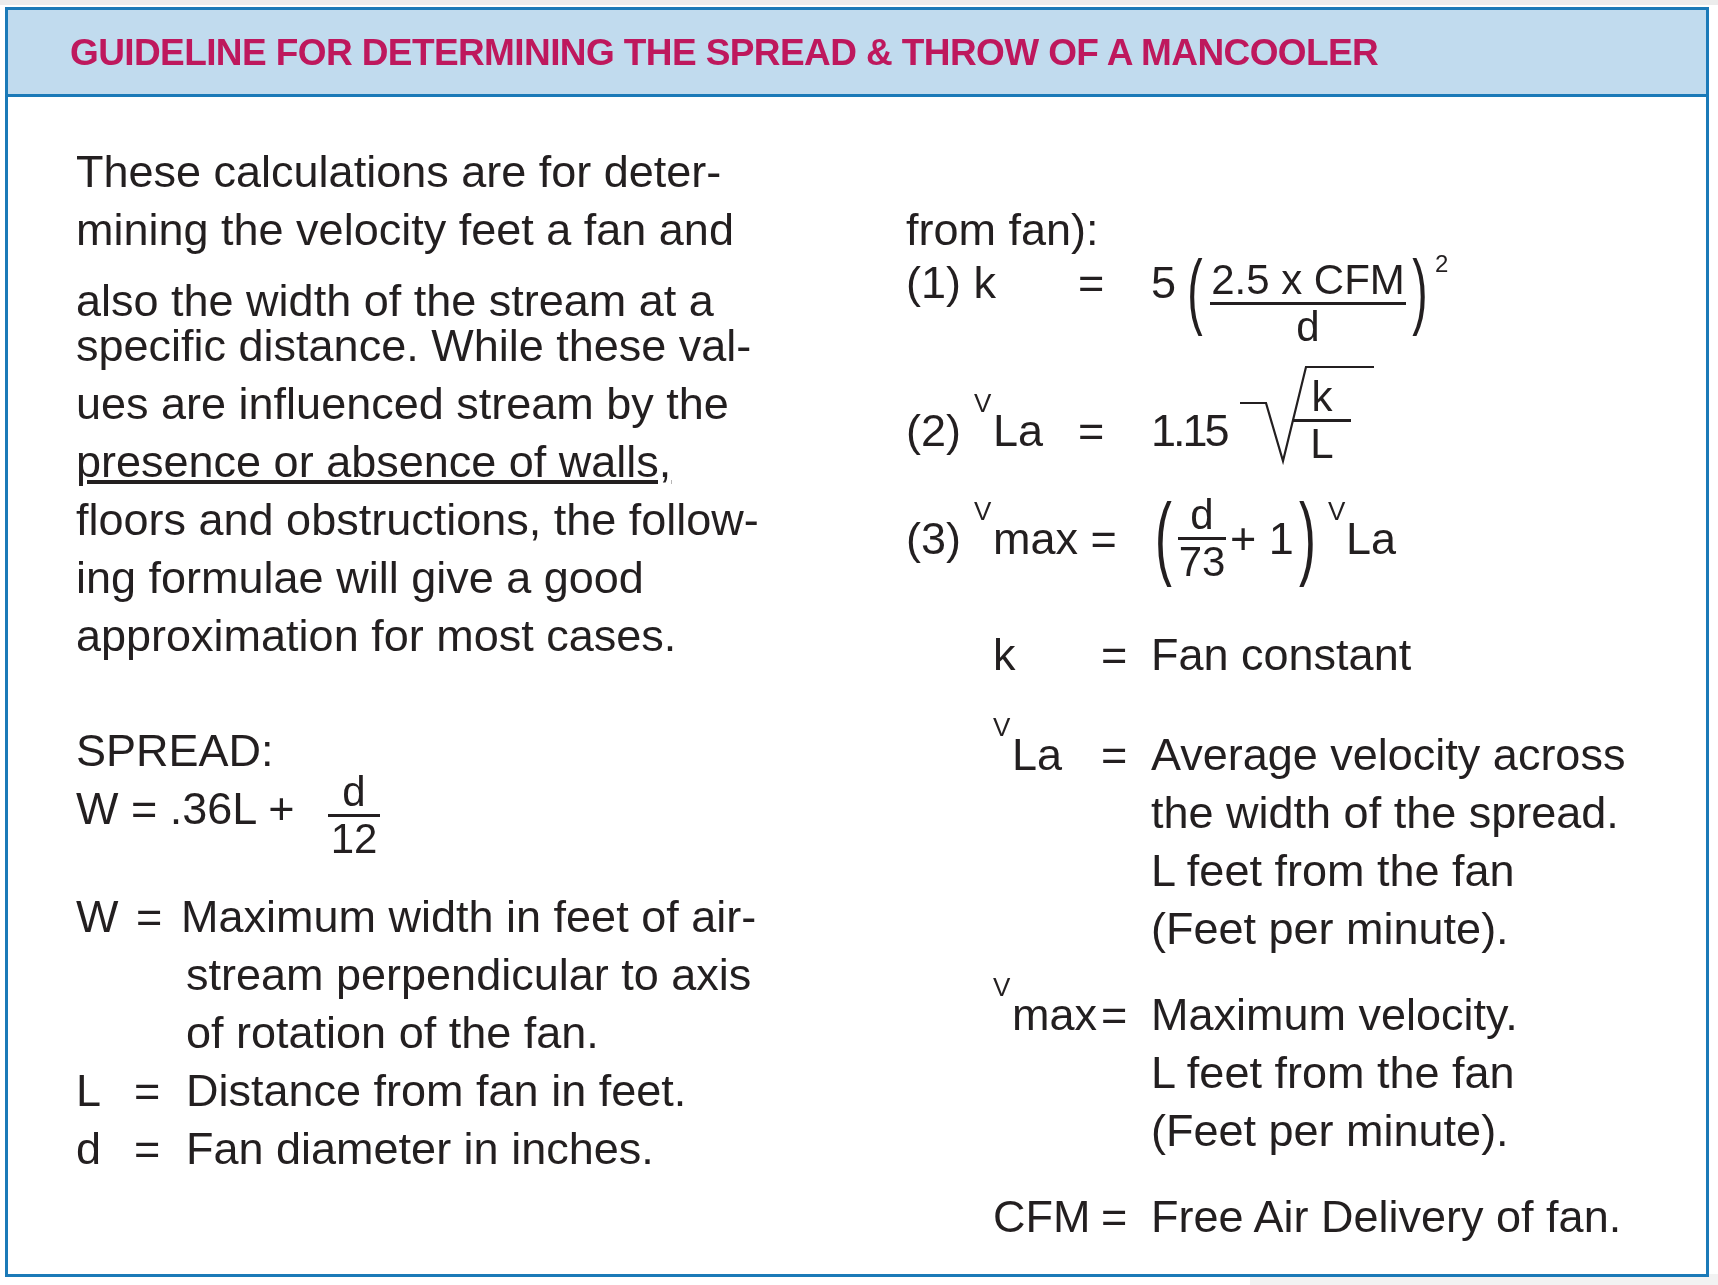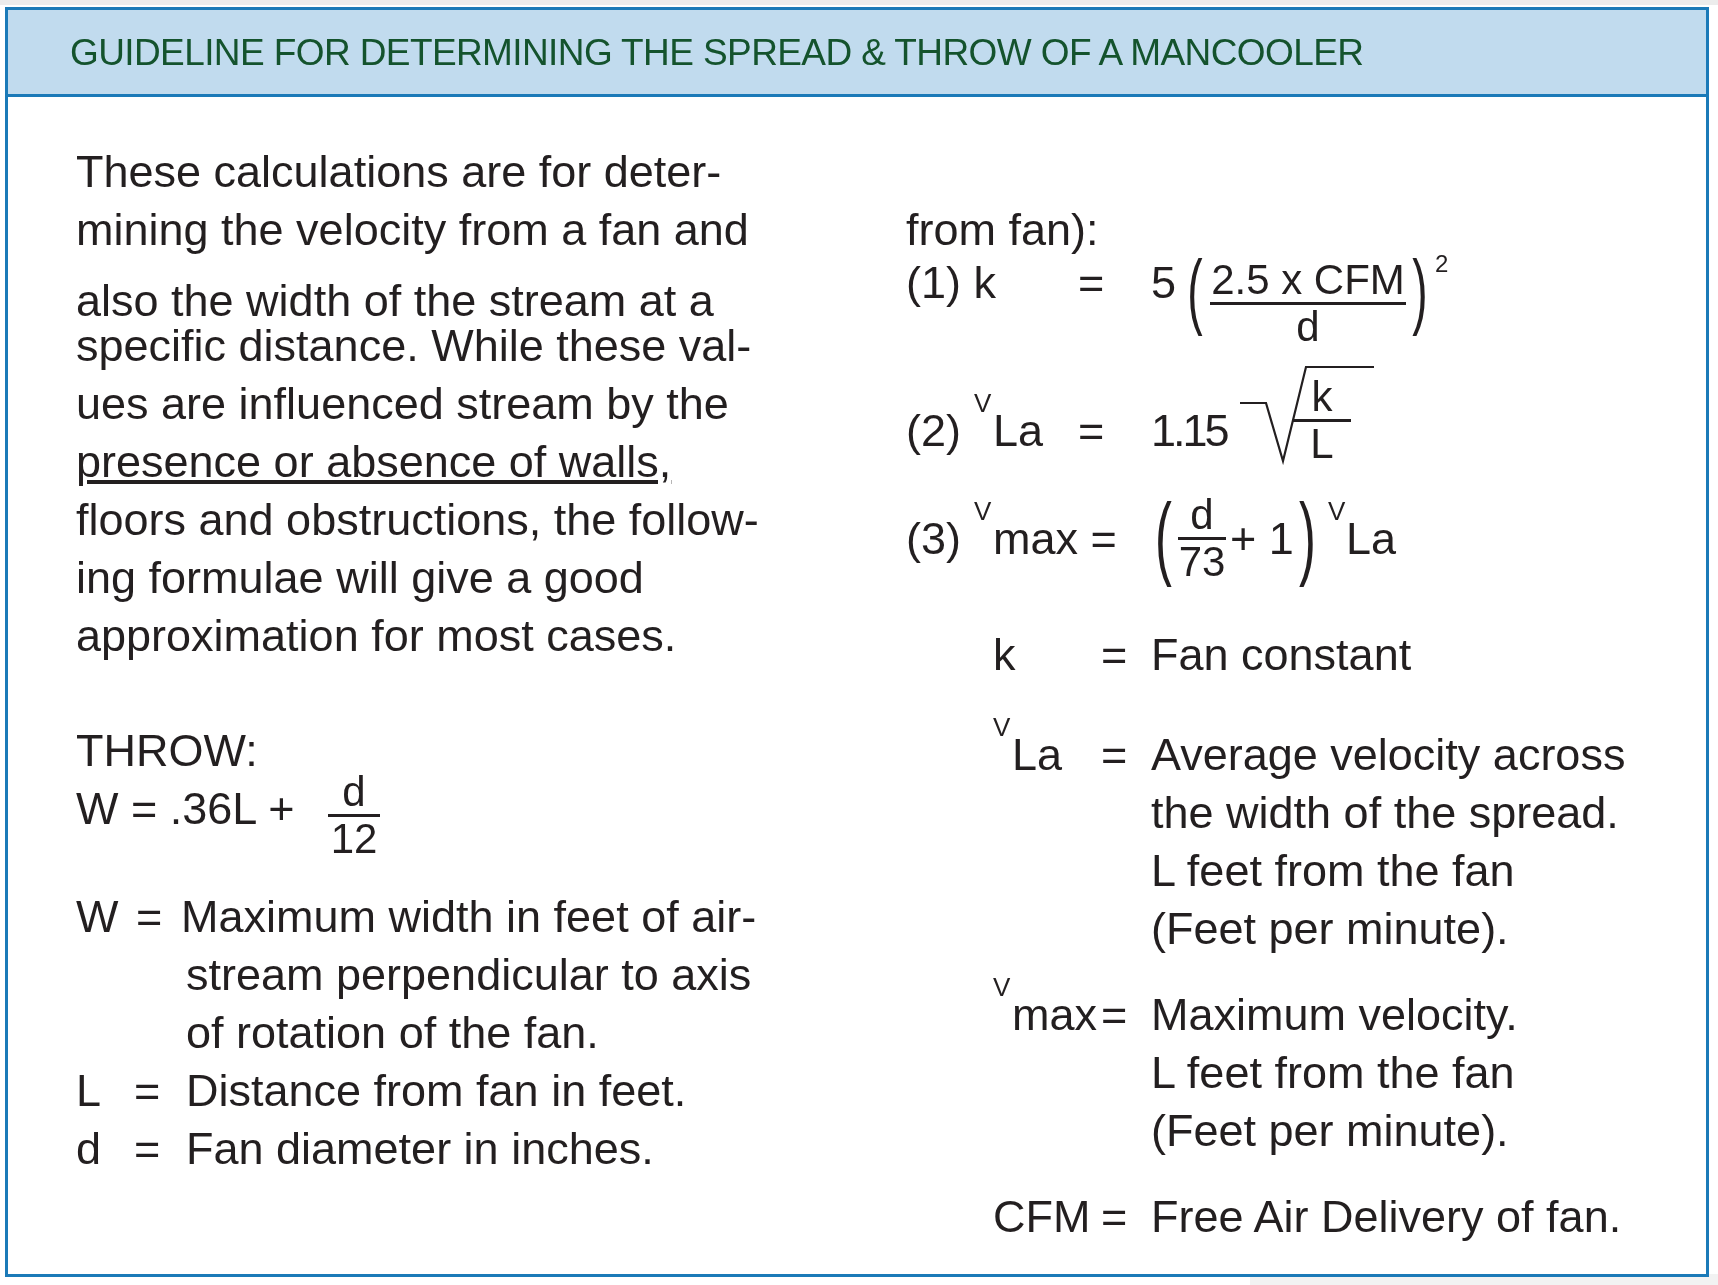--- a/index.html
+++ b/index.html
@@ -3,53 +3,53 @@
 <meta charset="utf-8">
 <style>
   html, body { margin:0; padding:0; background:#ffffff; }
   body { width:1718px; height:1285px; position:relative; overflow:hidden;
          font-family:"Liberation Sans", sans-serif; color:#231f20; }
   .topstrip { position:absolute; left:0; top:0; width:1718px; height:5px; background:#ececec; }
   .box { position:absolute; left:5px; top:7px; width:1698px; height:1264px;
          border:3px solid #1b7ab8; background:#ffffff; }
   .header { position:absolute; left:0; top:0; width:1698px; height:84px;
             background:#c1dbee; border-bottom:3px solid #1b7ab8; }
-  .header-title { position:absolute; left:62px; top:22px; font-weight:normal;
-                  font-size:37px; letter-spacing:-0.6px; color:#14532d; white-space:nowrap; }
+  .header-title { position:absolute; left:62px; top:22px; font-weight:bold;
+                  font-size:37px; letter-spacing:-0.6px; color:#be185d; white-space:nowrap; }
   .t { position:absolute; white-space:nowrap; font-size:45px; line-height:58px; }
   .frac { position:absolute; text-align:center; }
   .frac .num, .frac .den { display:block; font-size:42px; line-height:44px; }
   .frac .bar { display:block; height:3px; background:#231f20; }
   .paren { position:absolute; font-weight:100; color:#231f20; }
   .bottomshade { position:absolute; left:1250px; top:1274px; width:468px; height:11px; background:#f2f2f2; }
 </style>
 </head>
 <body>
 
 <div class="topstrip"></div>
 <div class="bottomshade"></div>
 
 <div class="box">
   <div class="header">
     <div class="header-title">GUIDELINE FOR DETERMINING THE SPREAD &amp; THROW OF A MANCOOLER</div>
   </div>
 
   <div>
     <div class="t" style="left:68px;top:133px;">These calculations are for deter-</div>
-    <div class="t" style="left:68px;top:191px;">mining the velocity from a fan and</div>
+    <div class="t" style="left:68px;top:191px;">mining the velocity feet a fan and</div>
     <div class="t" style="left:68px;top:262px;">also the width of the stream at a</div>
     <div class="t" style="left:68px;top:307px;">specific distance. While these val-</div>
     <div class="t" style="left:68px;top:365px;">ues are influenced stream by the</div>
     <div class="t" style="left:68px;top:423px;text-decoration:underline;">presence or absence of walls,</div>
     <div class="t" style="left:68px;top:481px;">floors and obstructions, the follow-</div>
     <div class="t" style="left:68px;top:539px;">ing formulae will give a good</div>
     <div class="t" style="left:68px;top:597px;">approximation for most cases.</div>
   </div>
 
-  <div class="t" style="left:68px;top:712px;">THROW:</div>
+  <div class="t" style="left:68px;top:712px;">SPREAD:</div>
   <div>
     <div class="t" style="left:68px;top:770px;">W = .36L +</div>
     <div class="frac" style="left:320px;top:760px;width:52px;">
       <span class="num">d</span>
       <span class="bar"></span>
       <span class="den">12</span>
     </div>
   </div>
 
   <div>

